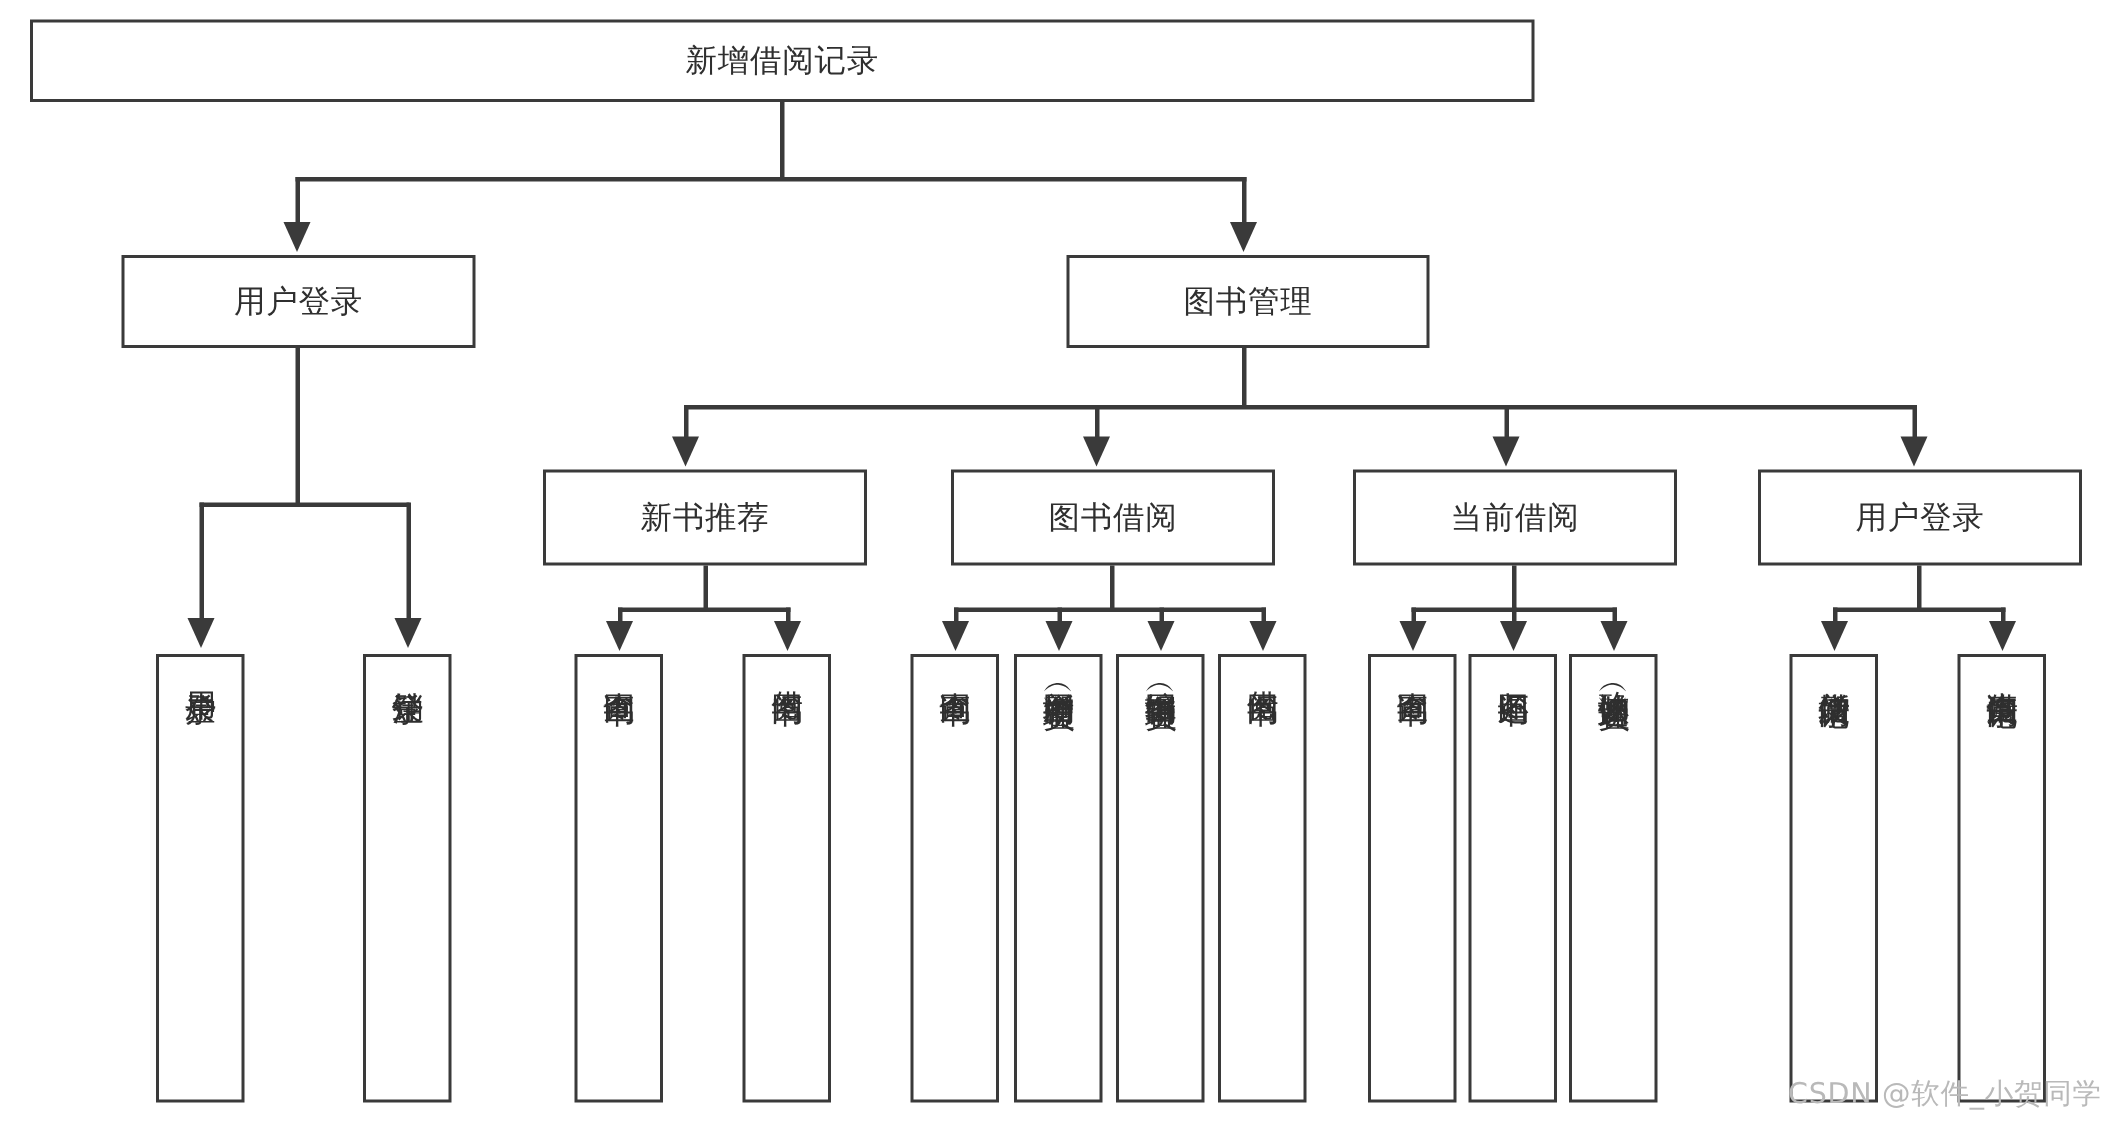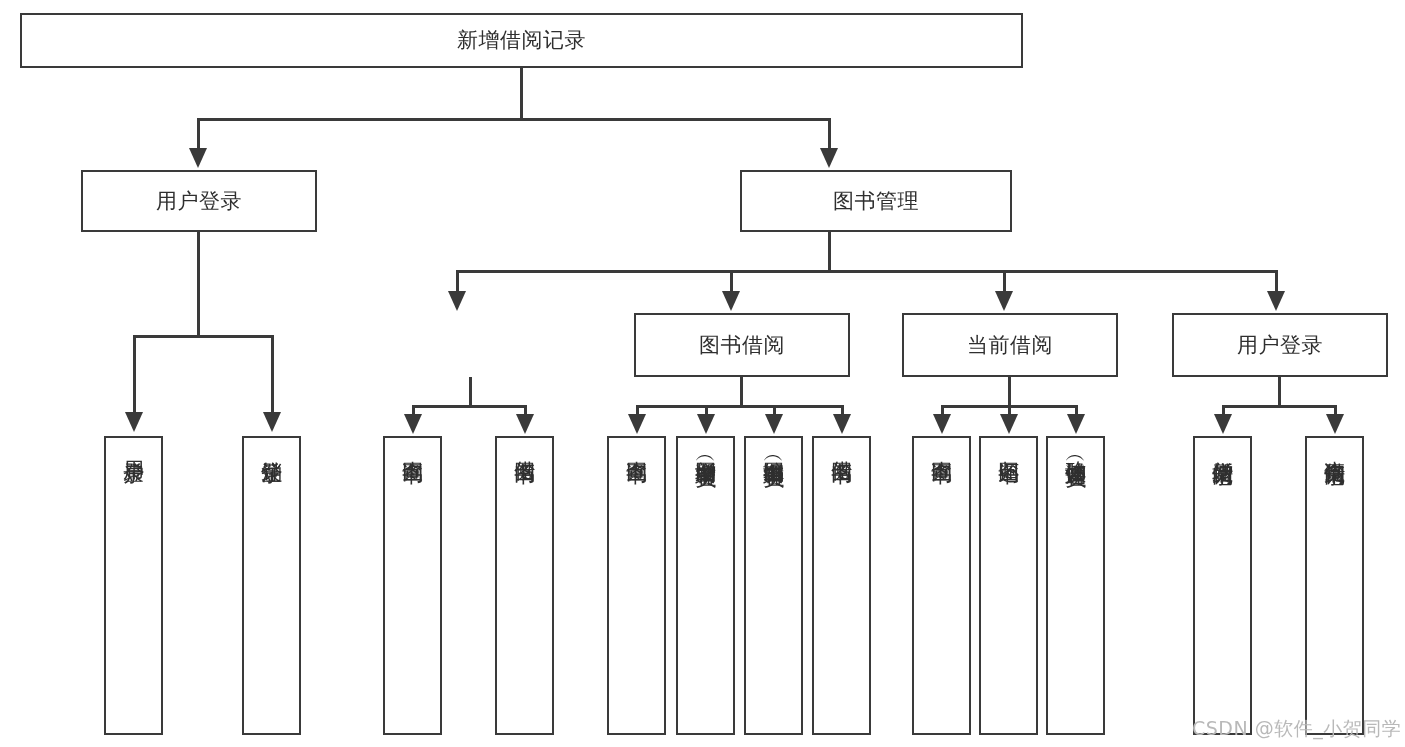--- a/index.html
+++ b/index.html
@@ -93,21 +93,21 @@
   <div class="ln vz" style="left:197px; top:118px; height:32px;"></div>
   <div class="arrow" style="left:189px; top:148px;"></div>
 
   <div class="ln vz" style="left:828px; top:118px; height:32px;"></div>
   <div class="arrow" style="left:820px; top:148px;"></div>
 
   <div class="node h" style="left:81px; top:170px; width:236px; height:62px;">
     <span class="label">用户登录</span>
   </div>
 
-  <div class="node h" style="left:740px; top:170px; width:272px; height:62px;">
+  <div class="node h" style="left:711px; top:170px; width:242px; height:62px;">
     <span class="label">图书管理</span>
   </div>
 
   <div class="ln vz" style="left:197px; top:232px; height:105px;"></div>
   <div class="ln hz" style="left:133px; top:335px; width:140px;"></div>
   <div class="ln vz" style="left:133px; top:335px; height:78px;"></div>
   <div class="arrow" style="left:125px; top:412px;"></div>
   <div class="ln vz" style="left:271px; top:335px; height:78px;"></div>
   <div class="arrow" style="left:263px; top:412px;"></div>
 
@@ -119,20 +119,23 @@
 
   <div class="ln vz" style="left:730px; top:270px; height:22px;"></div>
   <div class="arrow" style="left:722px; top:291px;"></div>
 
   <div class="ln vz" style="left:1003px; top:270px; height:22px;"></div>
   <div class="arrow" style="left:995px; top:291px;"></div>
 
   <div class="ln vz" style="left:1275px; top:270px; height:22px;"></div>
   <div class="arrow" style="left:1267px; top:291px;"></div>
 
+  <div class="node h" style="left:362px; top:313px; width:216px; height:64px;">
+    <span class="label">新书推荐</span>
+  </div>
   <div class="node h" style="left:902px; top:313px; width:216px; height:64px;">
     <span class="label">当前借阅</span>
   </div>
   <div class="node h" style="left:634px; top:313px; width:216px; height:64px;">
     <span class="label">图书借阅</span>
   </div>
   <div class="node h" style="left:1172px; top:313px; width:216px; height:64px;">
     <span class="label">用户登录</span>
   </div>
 

